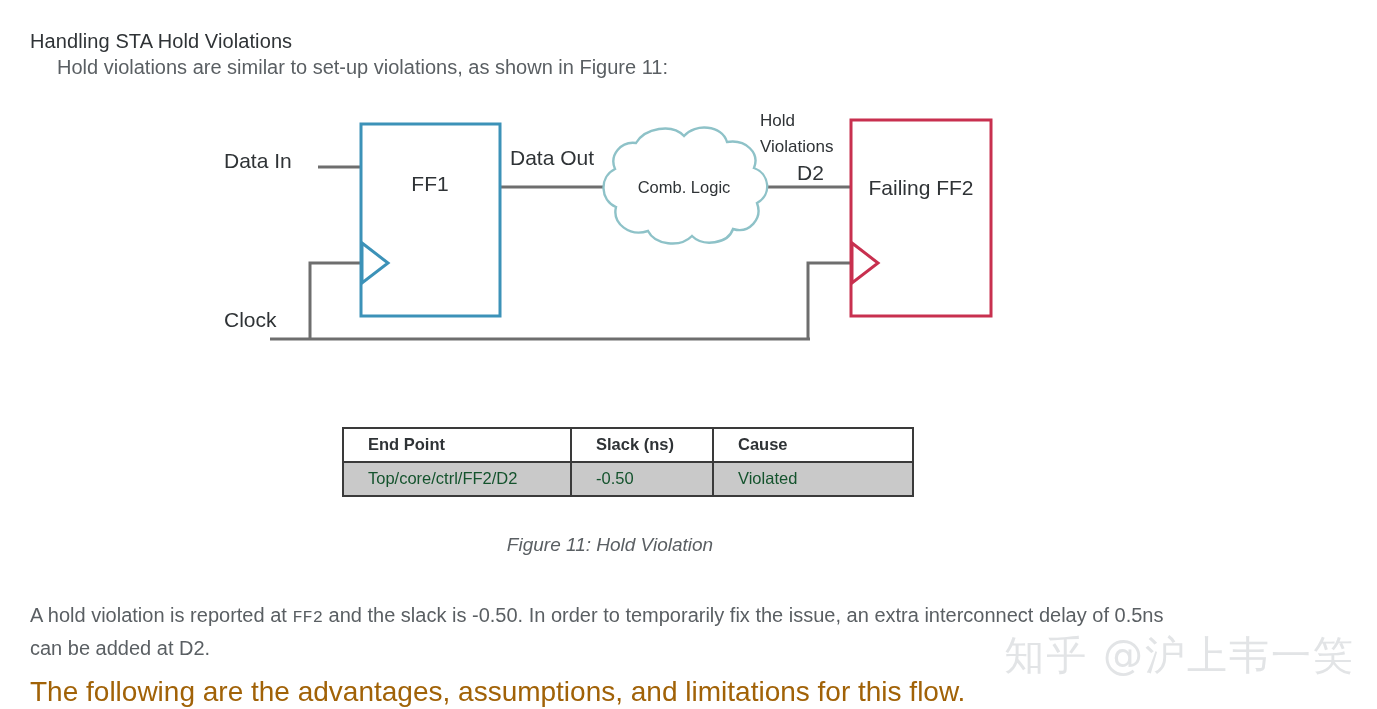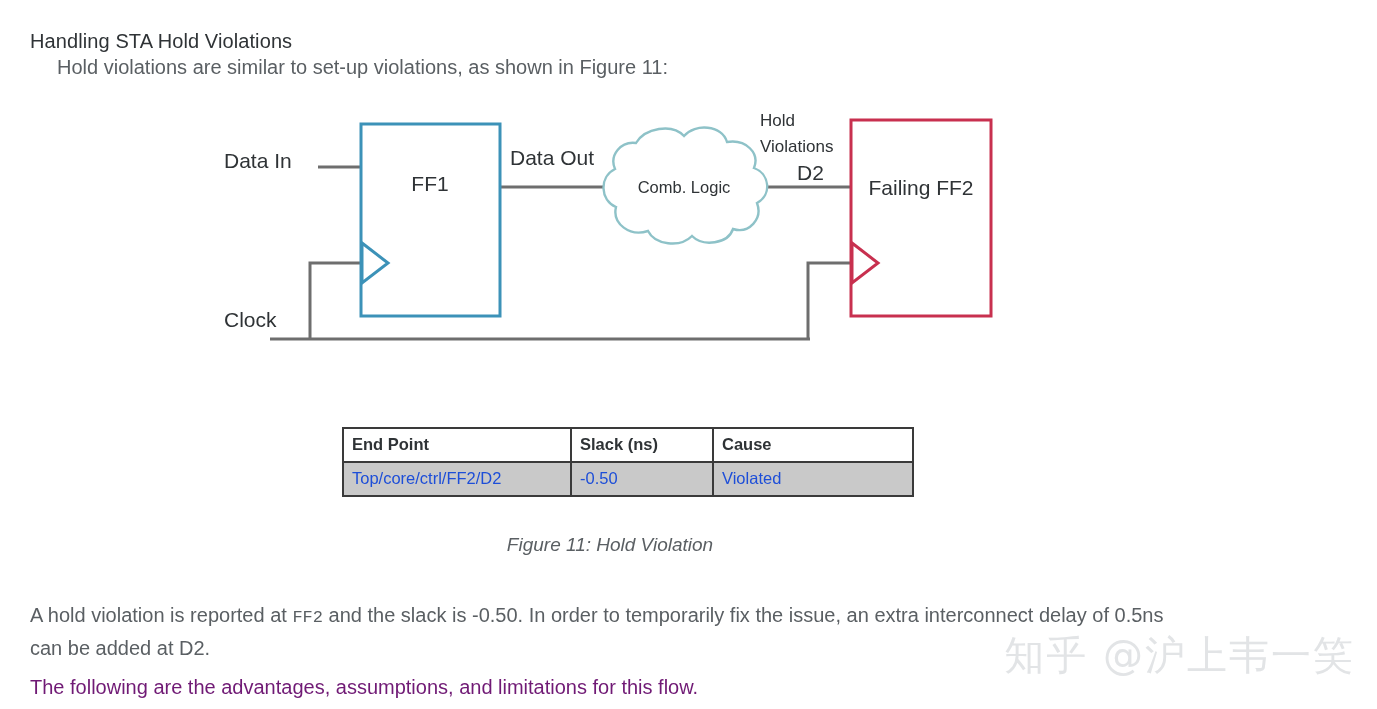--- a/index.html
+++ b/index.html
@@ -53,35 +53,35 @@
     left: 342px;
     top: 427px;
     border-collapse: collapse;
     border: 2px solid #3a3a3a;
     table-layout: fixed;
     background: #ffffff;
   }
   #timing-table td {
     border-left: 2px solid #3a3a3a;
     border-right: 2px solid #3a3a3a;
-    padding: 3px 8px 5px 8px;
+    padding: 3px 8px 5px 24px;
     font-size: 16.5px;
     height: 24px;
     vertical-align: middle;
     color: #2f3336;
   }
   #timing-table thead td {
     font-weight: bold;
     background: #ffffff;
     border-bottom: 2px solid #3a3a3a;
   }
   #timing-table tbody td {
     background: #c9c9c9;
     font-weight: normal;
-    color: #1d4ed8;
+    color: #14532d;
   }
   #timing-table col.c1 { width: 228px; }
   #timing-table col.c2 { width: 142px; }
   #timing-table col.c3 { width: 200px; }
 
   #figure-caption {
     position: absolute;
     left: 0;
     top: 534px;
     width: 1220px;
@@ -102,22 +102,22 @@
   }
   #body-paragraph-1 .mono {
     font-family: "Liberation Mono", monospace;
     font-size: 17px;
     color: #5a5f63;
   }
   #body-paragraph-2 {
     position: absolute;
     left: 30px;
     top: 676px;
-    font-size: 20px;
-    color: #701a75;
+    font-size: 28px;
+    color: #a16207;
     white-space: nowrap;
   }
 
   #watermark {
     position: absolute;
     right: 22px;
     top: 628px;
     font-size: 40px;
     color: #e2e4e6;
     letter-spacing: 2px;

